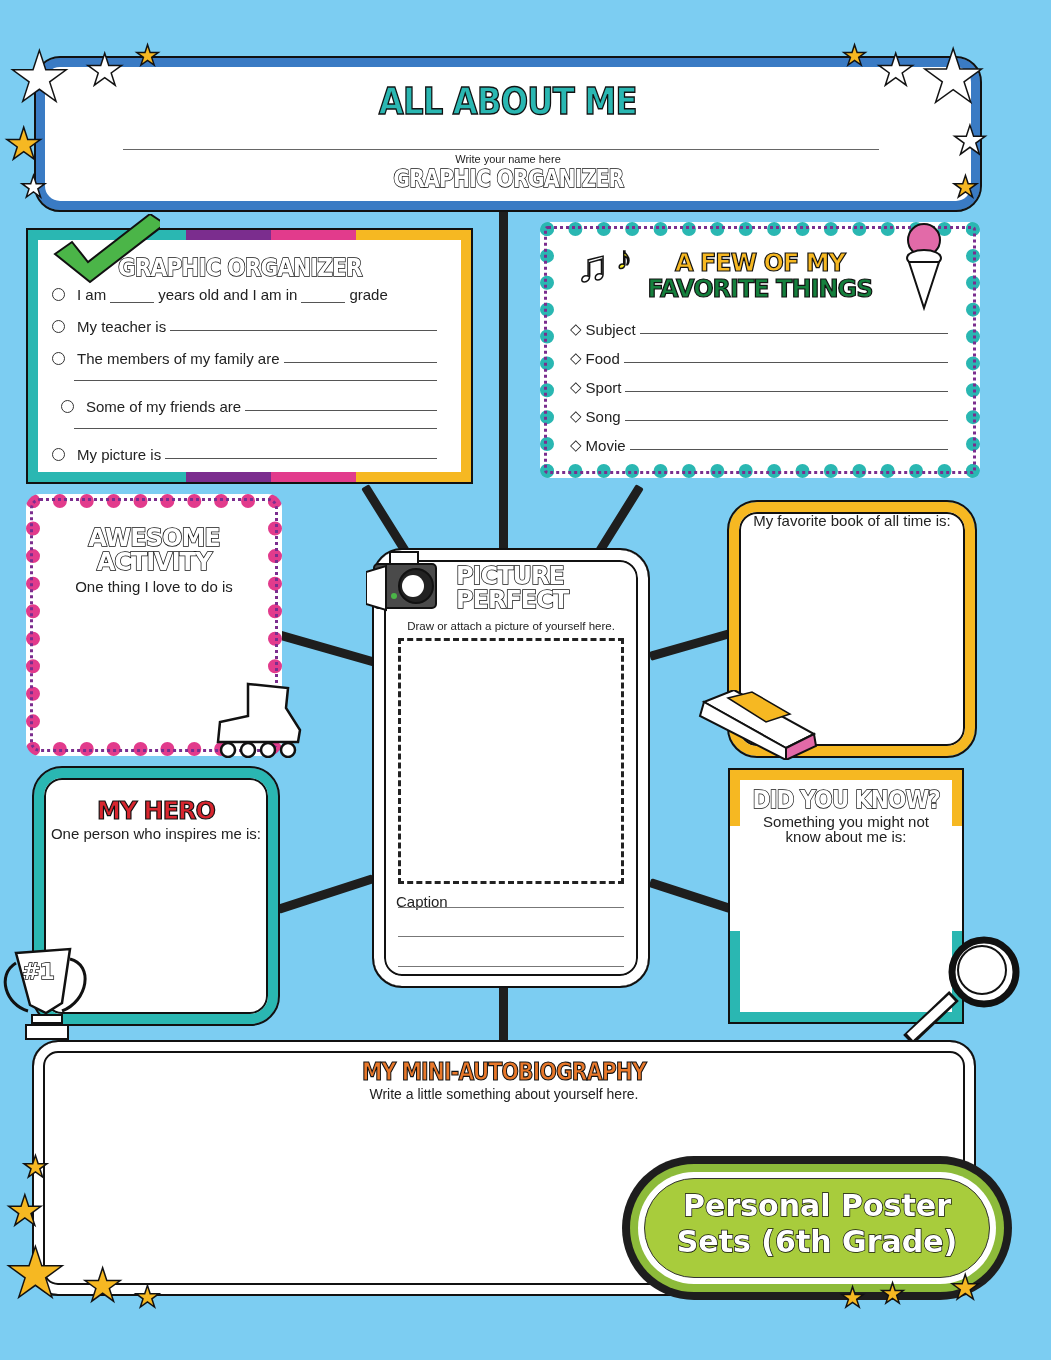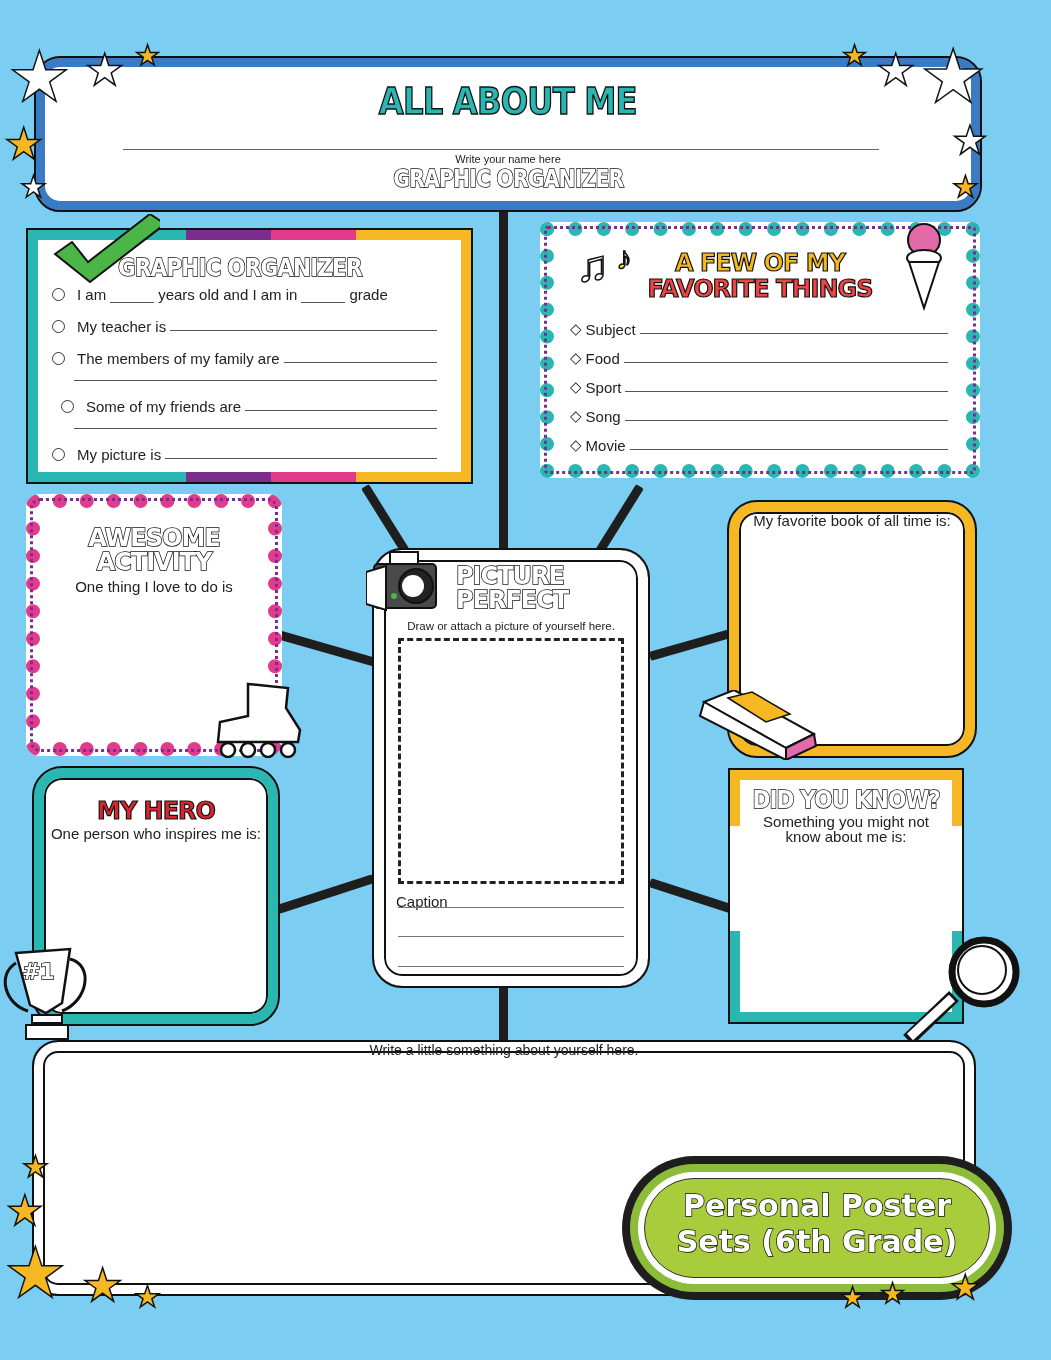--- a/index.html
+++ b/index.html
@@ -94,21 +94,21 @@
 <div class="panel" style="left:540px;top:222px;width:440px;height:256px;border:14px dotted #2ab7b2;outline:3px dotted #7b2d8e;outline-offset:-7px;border-radius:8px;">
   <span style="position:absolute;left:22px;top:8px;font-size:44px;line-height:1;color:#fff;-webkit-text-stroke:1.5px #111;">♫</span>
   <span style="position:absolute;left:62px;top:6px;font-size:32px;line-height:1;color:#f6e822;-webkit-text-stroke:1.5px #111;">♪</span>
   <svg width="44" height="90" style="position:absolute;left:348px;top:-14px;">
     <circle cx="22" cy="18" r="16" fill="#e26aa8" stroke="#111" stroke-width="2"></circle>
     <ellipse cx="22" cy="36" rx="17" ry="8" fill="#fff" stroke="#111" stroke-width="2"></ellipse>
     <polygon points="7,40 37,40 22,86" fill="#fff" stroke="#111" stroke-width="2"></polygon>
   </svg>
   <div class="center" style="position:absolute;left:60px;right:60px;top:14px;line-height:26px;">
     <div class="comic" style="color:#f6b822;-webkit-text-stroke:1.2px #111;font-size:24px;">A FEW OF MY</div>
-    <div class="comic" style="color:#ef4444;-webkit-text-stroke:1.2px #111;font-size:24px;">FAVORITE THINGS</div>
+    <div class="comic" style="color:#15803d;-webkit-text-stroke:1.2px #111;font-size:24px;">FAVORITE THINGS</div>
   </div>
   <div class="row" style="left:16px;right:18px;top:84px;">
     <span>◇</span>
     <span>Subject</span>
     <span class="fill"></span>
   </div>
   <div class="row" style="left:16px;right:18px;top:113px;">
     <span>◇</span>
     <span>Food</span>
     <span class="fill"></span>
@@ -207,20 +207,23 @@
   <div style="position:absolute;left:10px;right:10px;top:76px;bottom:10px;"></div>
 </div>
 <svg width="130" height="110" style="position:absolute;left:896px;top:936px;">
   <line x1="12" y1="104" x2="58" y2="60" stroke="#111" stroke-width="14" stroke-linecap="butt"></line>
   <line x1="14" y1="101" x2="56" y2="62" stroke="#fff" stroke-width="9"></line>
   <circle cx="88" cy="36" r="32" fill="#fff" stroke="#111" stroke-width="7"></circle>
   <circle cx="86" cy="34" r="24" fill="#fff" stroke="#111" stroke-width="2"></circle>
 </svg>
 
 <div class="panel" style="left:32px;top:1040px;width:944px;height:256px;border:2px solid #111;border-radius:26px;box-shadow:inset 0 0 0 9px #fff, inset 0 0 0 11px #111;">
+  <div class="center" style="margin-top:16px;">
+    <span class="comic" style="color:#e8782a;-webkit-text-stroke:1.2px #111;font-size:24px;display:inline-block;transform:scaleX(0.85);">MY MINI-AUTOBIOGRAPHY</span>
+  </div>
   <div class="center" style="font-size:14px;">Write a little something about yourself here.</div>
   <div style="position:absolute;left:14px;right:14px;top:70px;bottom:14px;"></div>
 </div>
 
 <div style="position:absolute;left:622px;top:1156px;width:390px;height:144px;background:#1e1e1e;border-radius:72px;">
   <div style="position:absolute;left:8px;top:8px;right:8px;bottom:8px;background:#8dbb3a;border-radius:64px;"></div>
   <div style="position:absolute;left:16px;top:16px;right:16px;bottom:16px;background:#fff;border-radius:56px;"></div>
   <div style="position:absolute;left:22px;top:22px;right:22px;bottom:22px;background:#a8cc3c;border-radius:50px;border:1.5px solid #333;"></div>
   <div class="center" style="position:absolute;left:0;right:0;top:32px;line-height:36px;">
     <div class="outline-white" style="font-family:'DejaVu Sans',sans-serif;font-weight:bold;font-size:30px;">Personal Poster</div>

